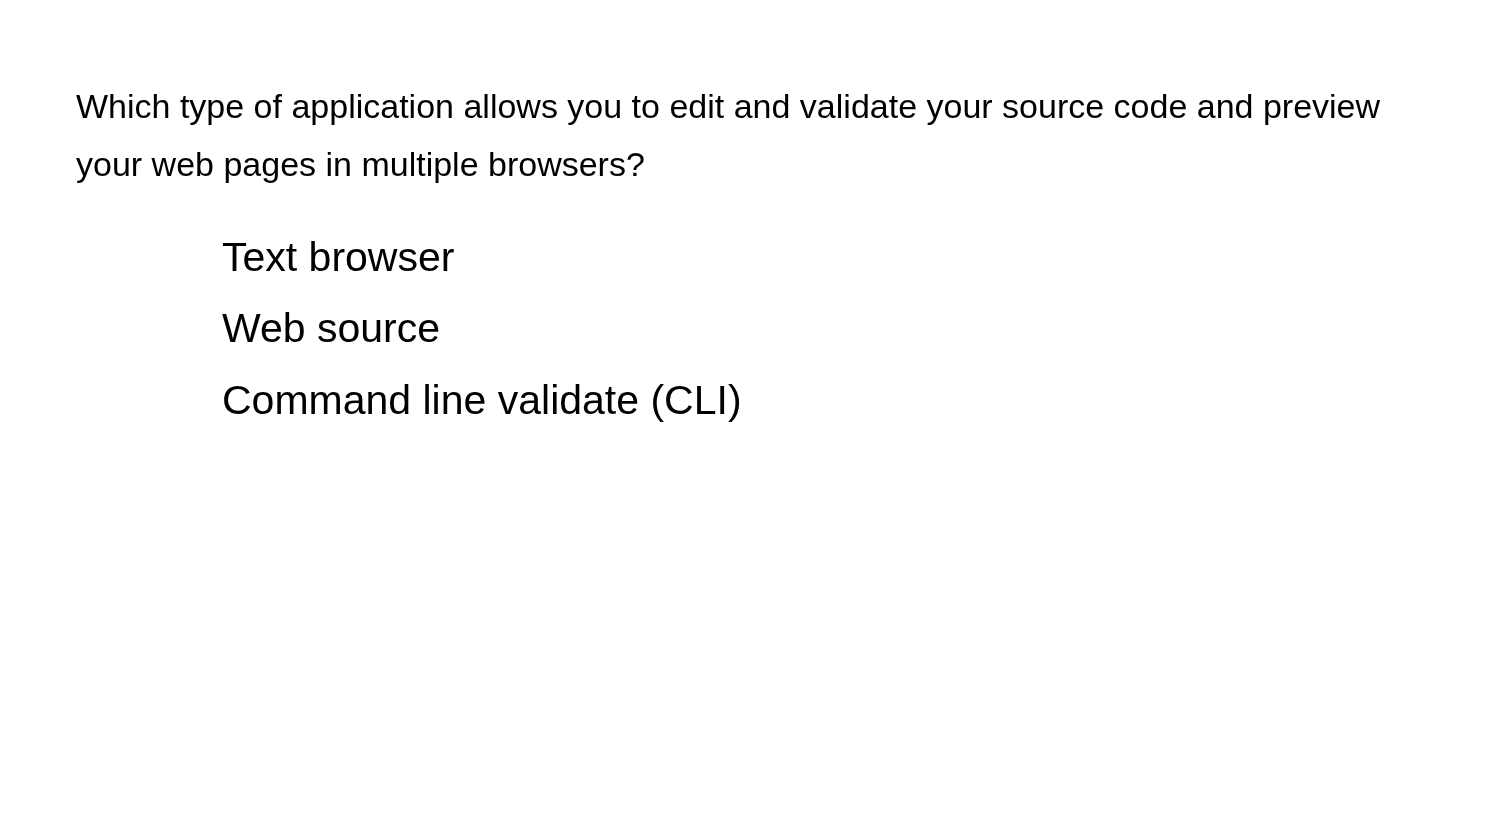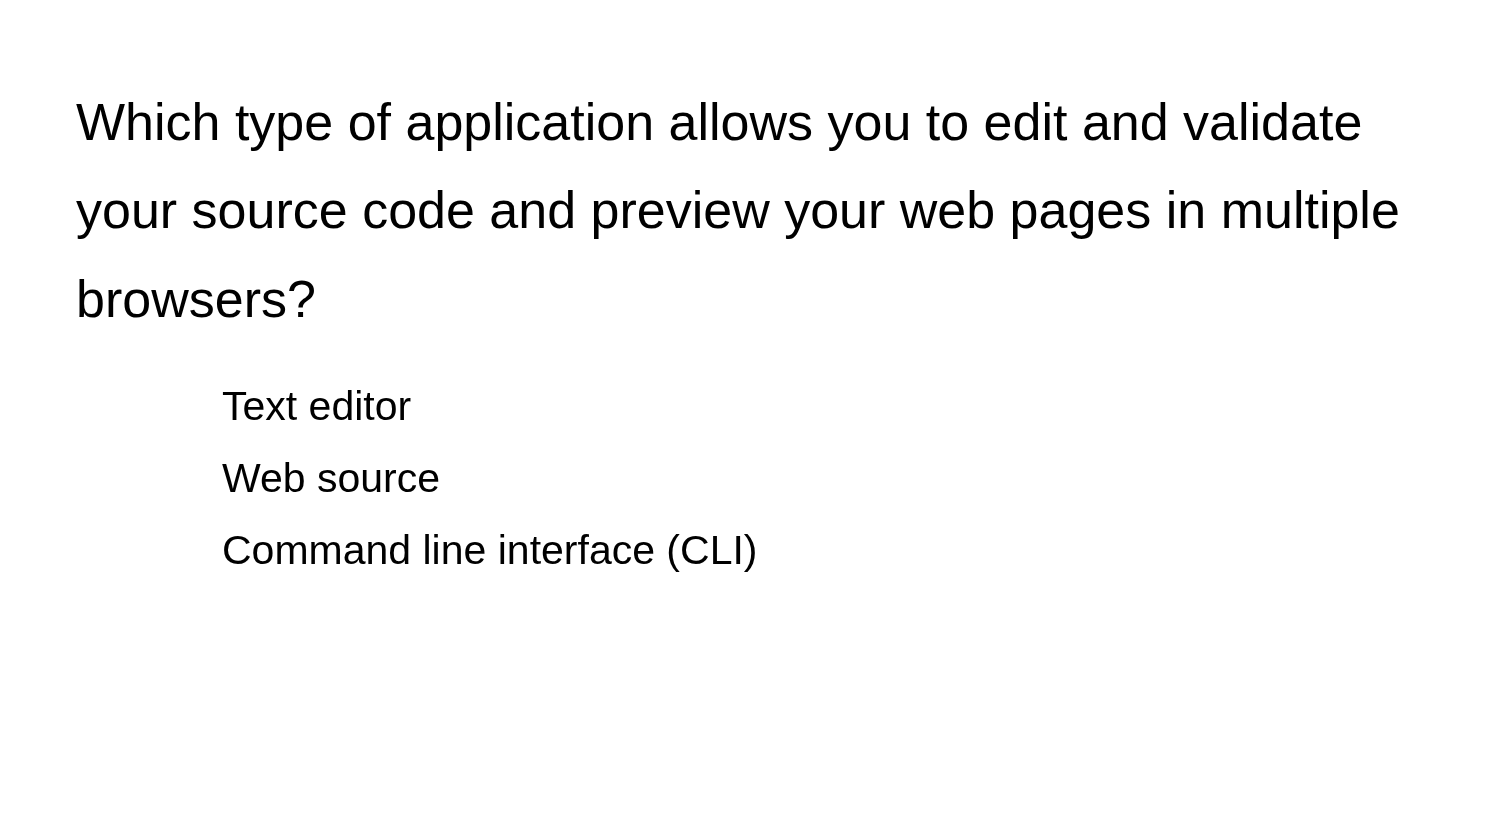--- a/index.html
+++ b/index.html
@@ -11,36 +11,36 @@
       width: 1500px;
       height: 832px;
       background: #ffffff;
       font-family: -apple-system, BlinkMacSystemFont, "Segoe UI", Helvetica, Arial, sans-serif;
       color: #000000;
       padding-top: 78px;
       padding-left: 76px;
       padding-right: 76px;
     }
     .question {
-      font-size: 52px;
+      font-size: 34px;
       line-height: 1.7;
       font-weight: 400;
       margin-bottom: 28px;
     }
     .options {
       padding-left: 146px;
     }
     .option {
       font-size: 41px;
       line-height: 1.75;
       font-weight: 400;
     }
   </style>
 </head>
 <body>
 
 <div class="question">Which type of application allows you to edit and validate your source code and preview your web pages in multiple browsers?</div>
 
 <div class="options">
-  <div class="option">Text editor</div>
+  <div class="option">Text browser</div>
   <div class="option">Web source</div>
-  <div class="option">Command line interface (CLI)</div>
+  <div class="option">Command line validate (CLI)</div>
 </div>
 
 </body></html>

